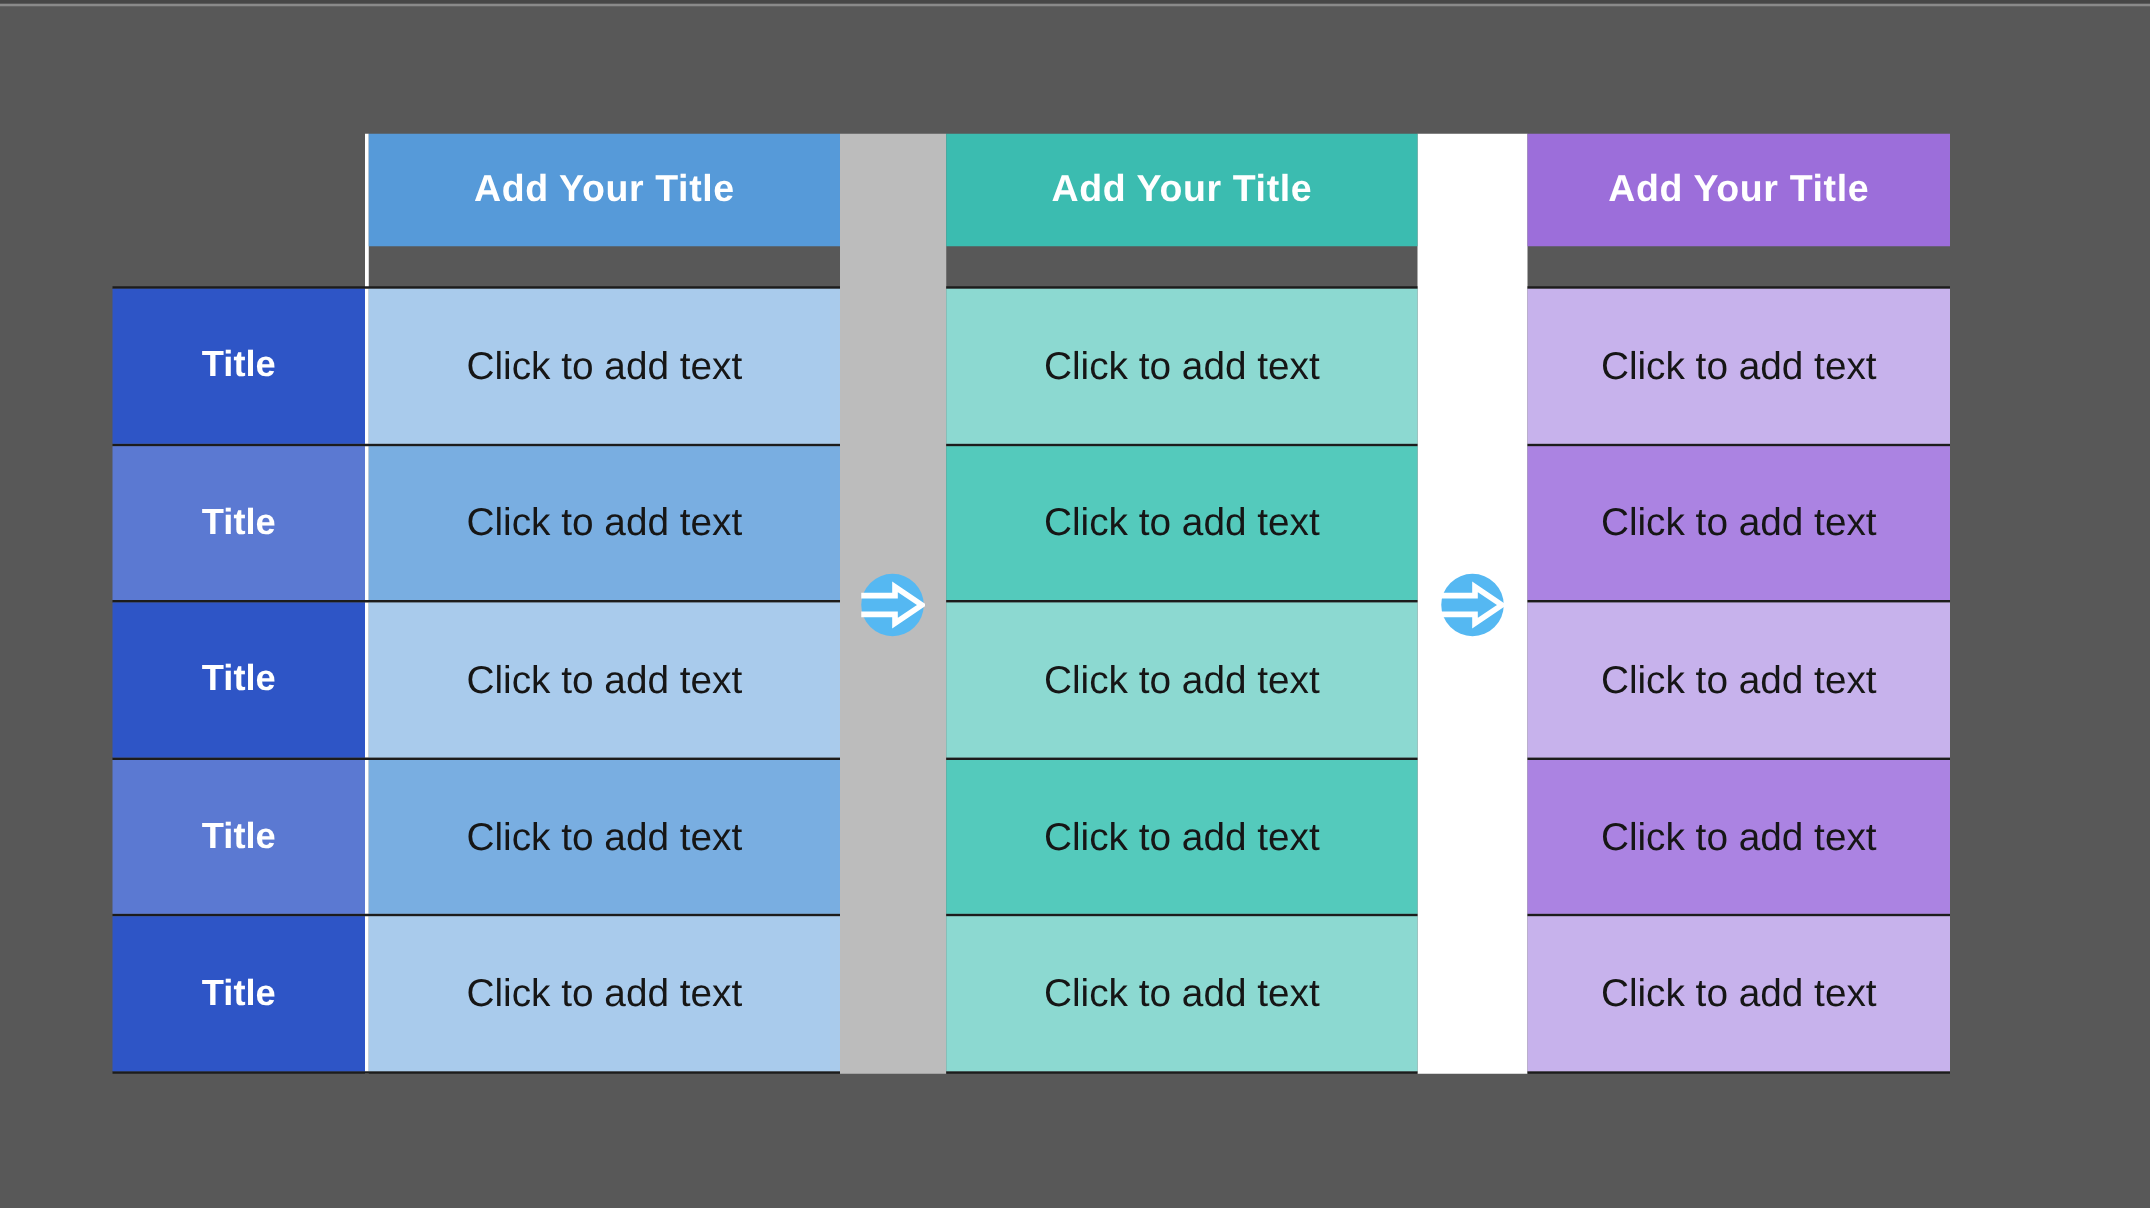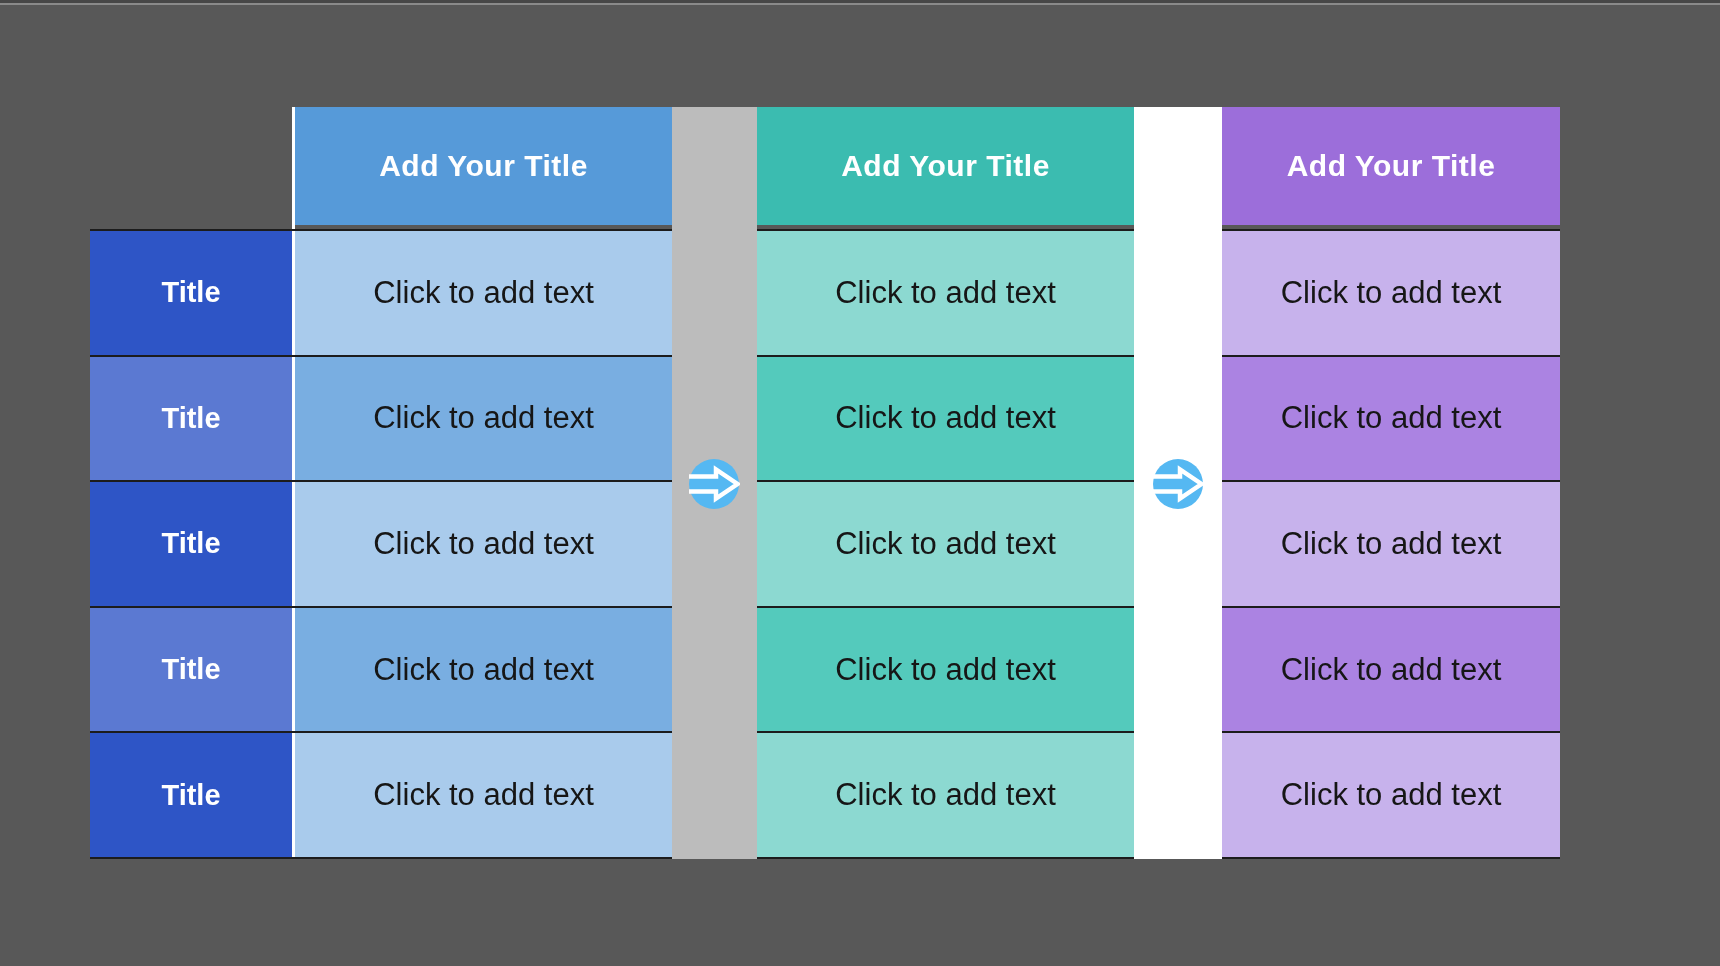--- a/index.html
+++ b/index.html
@@ -14,21 +14,21 @@
   
   .band{position:absolute;top:107px;height:752px;}
   .band-gray{left:672px;width:85px;background:#bcbcbc;}
   .band-white{left:1134px;width:88px;background:#ffffff;}
 
   
   .gap-strip{position:absolute;left:292px;top:107px;width:3px;height:752px;background:#ffffff;}
 
   
   .header{
-    position:absolute;top:107px;height:118px;
+    position:absolute;top:107px;height:90px;
     display:flex;align-items:center;justify-content:center;
     color:#ffffff;font-weight:bold;font-size:30px;letter-spacing:0.5px;
   }
   .h-blue{left:295px;width:377px;background:#569ad9;}
   .h-teal{left:757px;width:377px;background:#3bbcb0;}
   .h-purple{left:1222px;width:338px;background:#9c6eda;}
 
   
   .rows{position:absolute;top:229px;border-top:2px solid #1c1c1c;}
   .rows-blue{left:90px;width:582px;}

